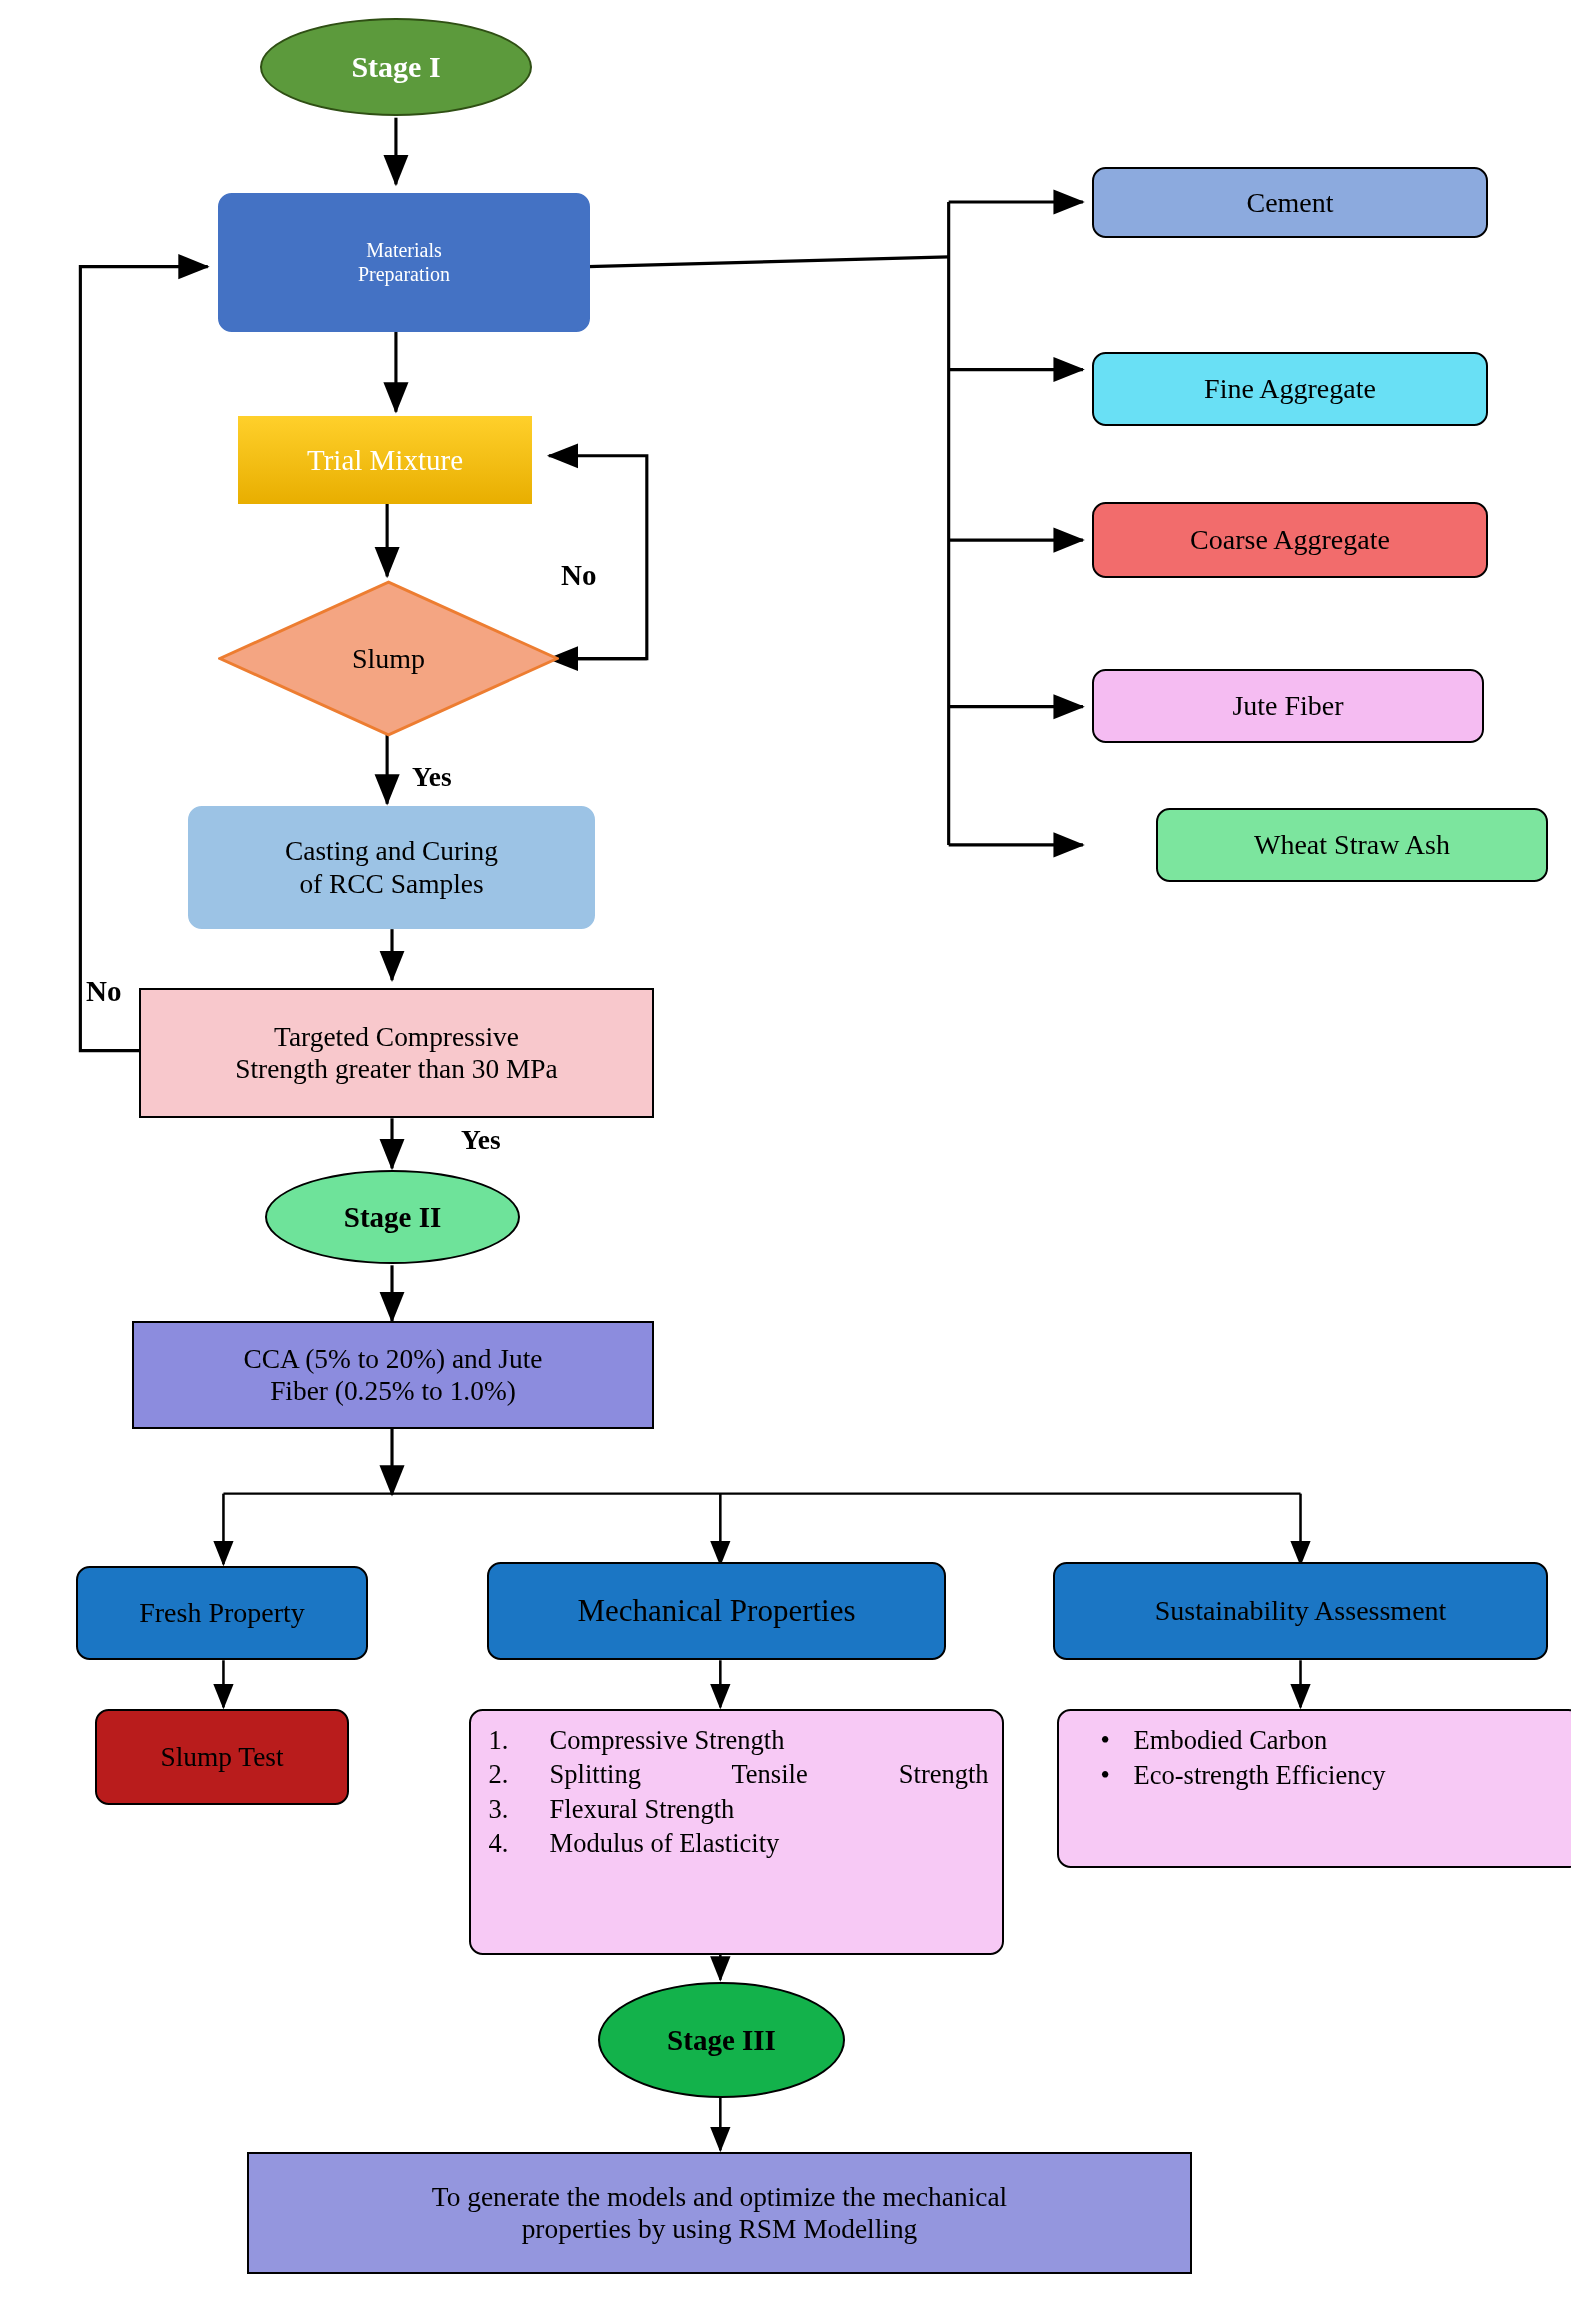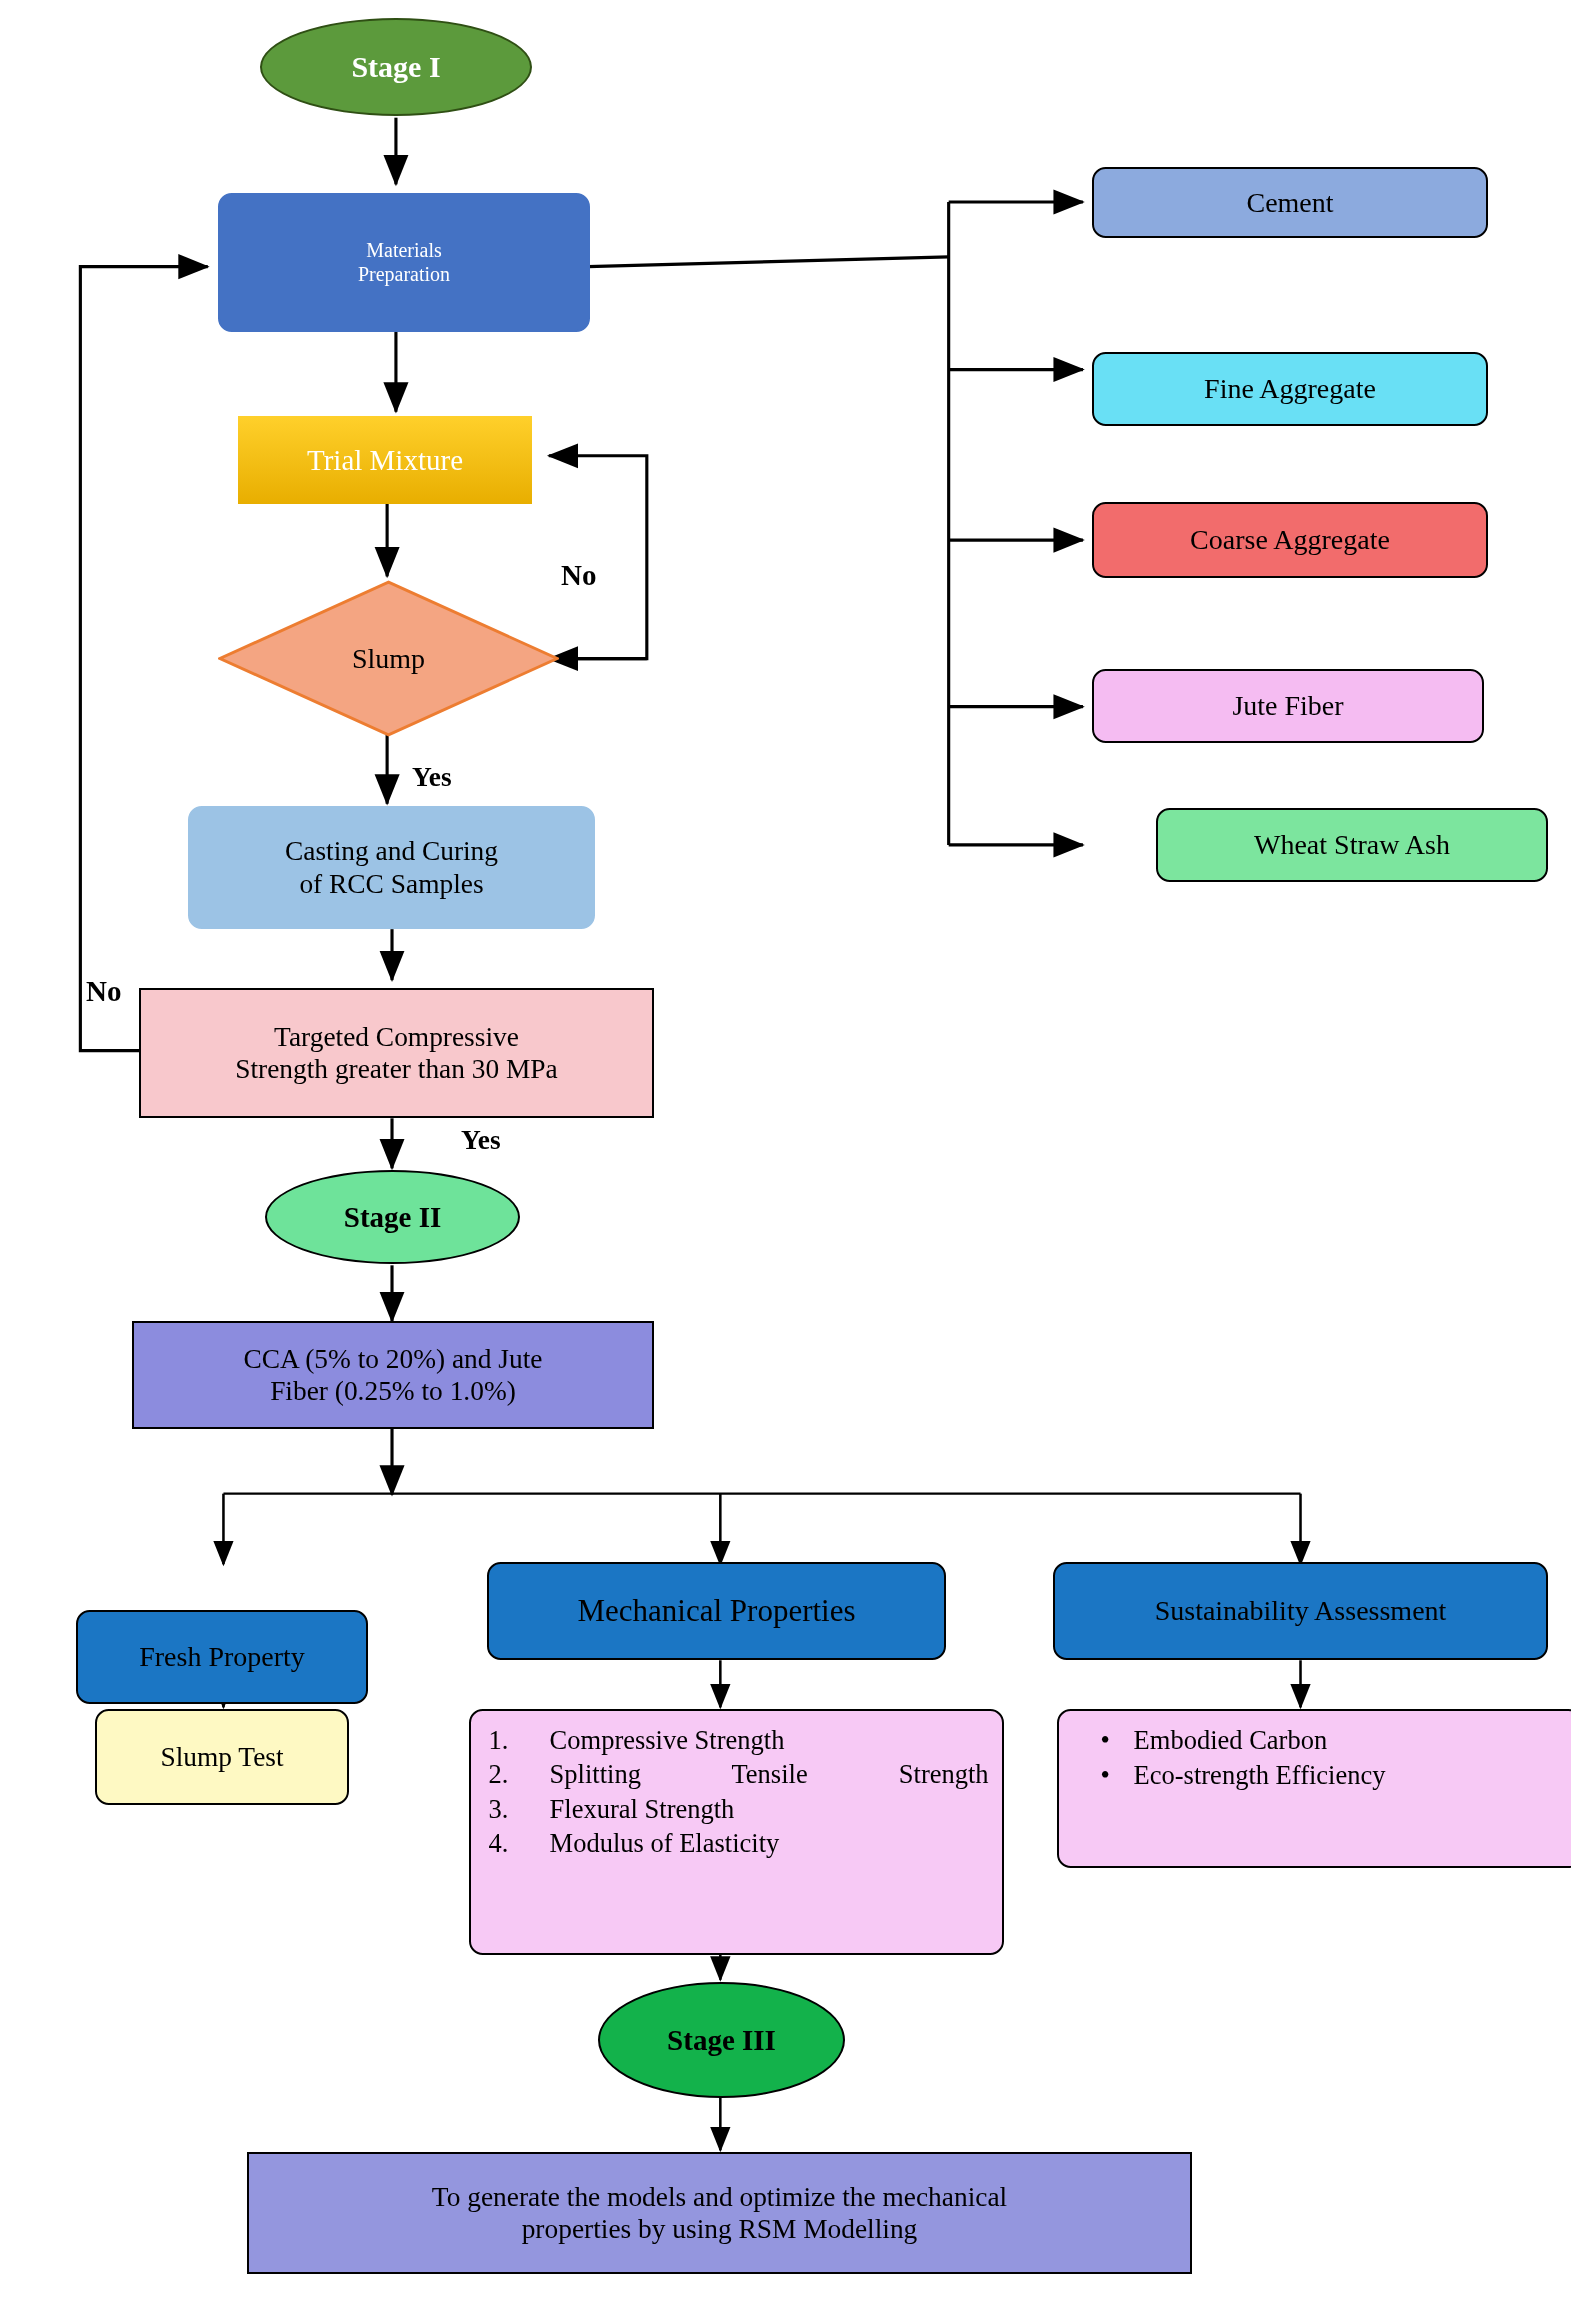--- a/index.html
+++ b/index.html
@@ -139,24 +139,24 @@
   <div class="node rect soft btxt" style="left:1092px;top:502px;width:396px;height:76px;background:#F26C6C;font-size:28px;">
     <span class="lbl">Coarse Aggregate</span>
   </div>
   <div class="node rect soft btxt" style="left:1092px;top:669px;width:392px;height:74px;background:#F5BCF2;font-size:28px;">
     <span class="lbl">Jute Fiber</span>
   </div>
   <div class="node rect soft btxt" style="left:1156px;top:808px;width:392px;height:74px;background:#7CE59E;font-size:28px;">
     <span class="lbl">Wheat Straw Ash</span>
   </div>
 
-  <div class="node rect soft btxt" style="left:76px;top:1566px;width:292px;height:94px;background:#1B76C4;font-size:28px;margin-top:44px;">
+  <div class="node rect soft btxt" style="left:76px;top:1566px;width:292px;height:94px;background:#1B76C4;font-size:28px;">
     <span class="lbl">Fresh Property</span>
   </div>
-  <div class="node rect soft btxt" style="left:95px;top:1709px;width:254px;height:96px;background:#fef9c3;font-size:27.4px;">
+  <div class="node rect soft btxt" style="left:95px;top:1709px;width:254px;height:96px;background:#b91c1c;font-size:27.4px;">
     <span class="lbl">Slump Test</span>
   </div>
 
   <div class="node rect soft btxt" style="left:487px;top:1562px;width:459px;height:98px;background:#1B76C4;font-size:31px;text-align:center;">
     <span class="lbl">Mechanical Properties</span>
   </div>
   <div class="rect soft btxt listbox" style="position:absolute;left:469px;top:1709px;width:500px;height:218px;background:#F7C9F5;font-size:26.5px;">
     <div class="li">
       <span class="mk">1.</span>
       <span class="tx nolast">Compressive Strength</span>

